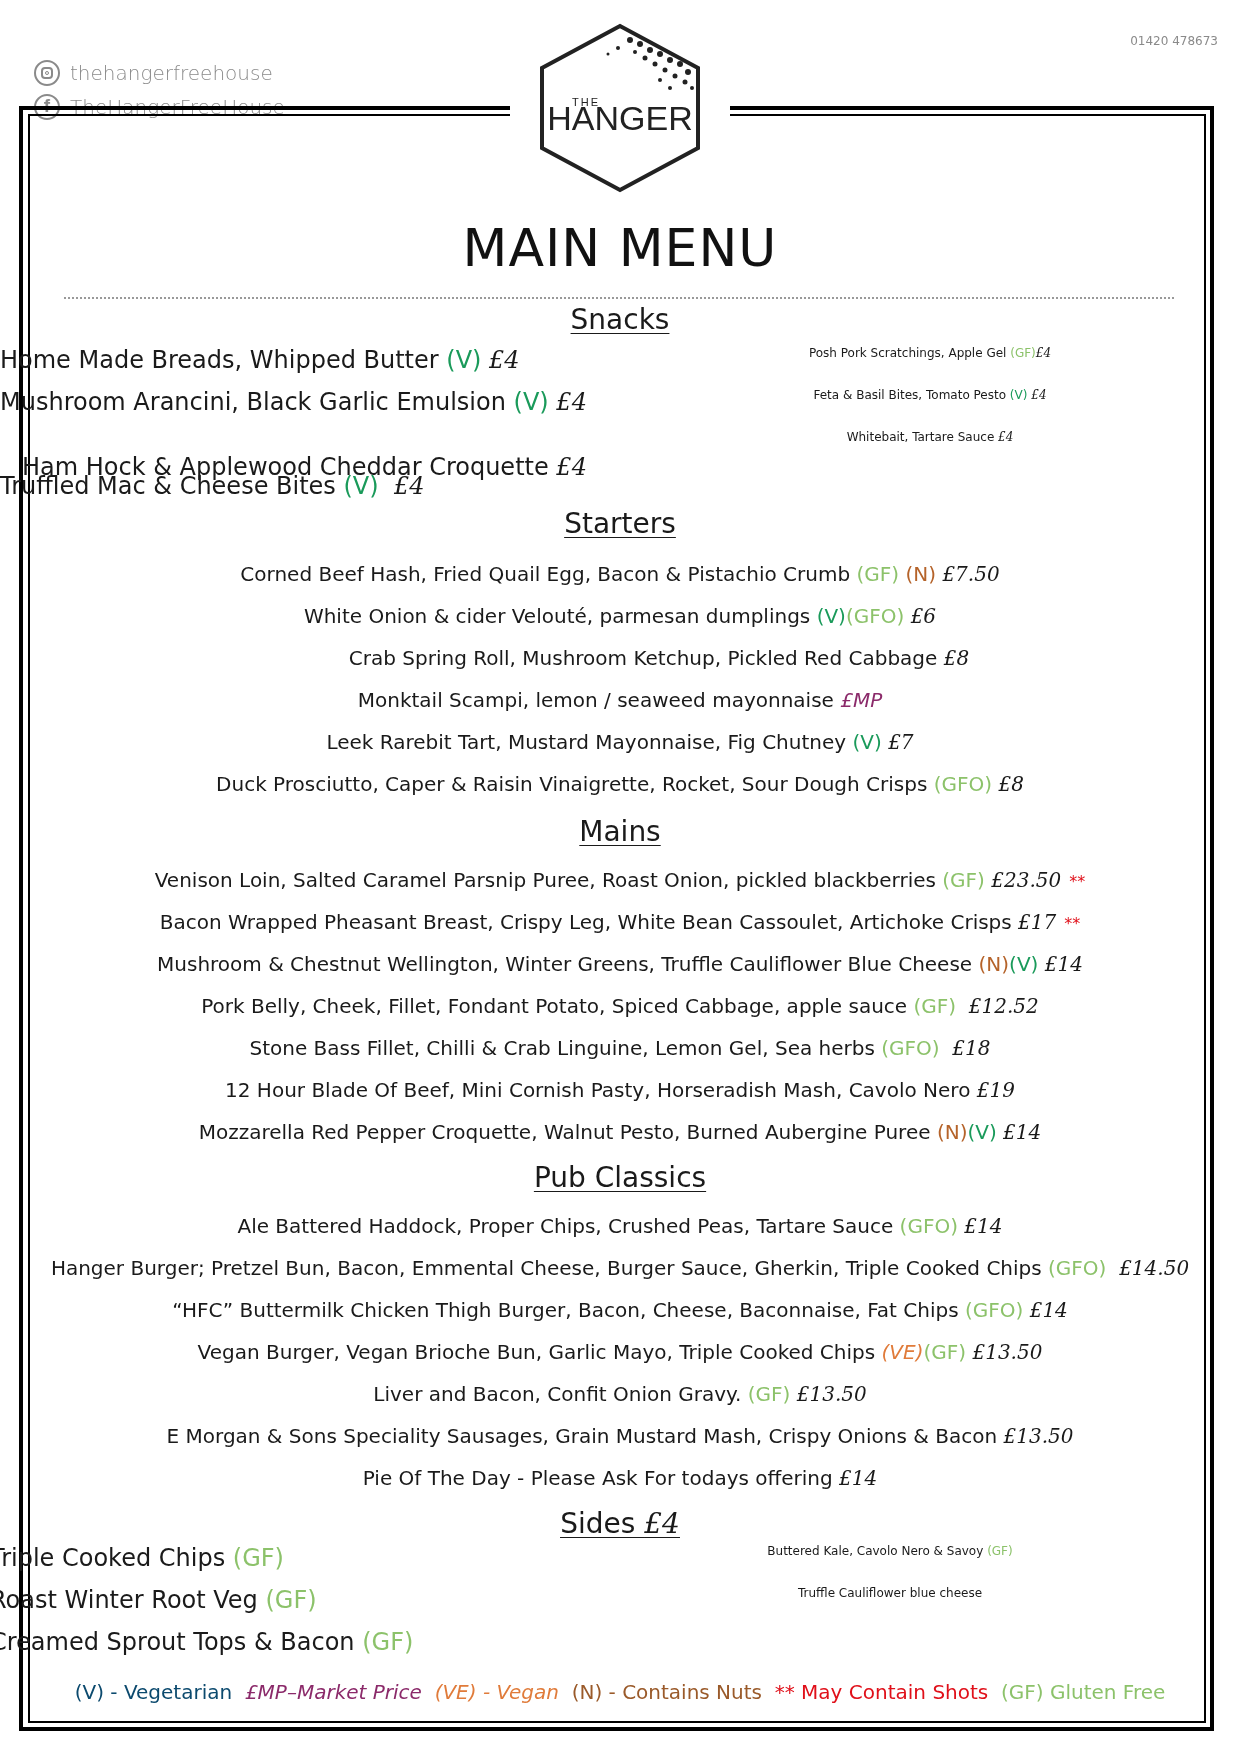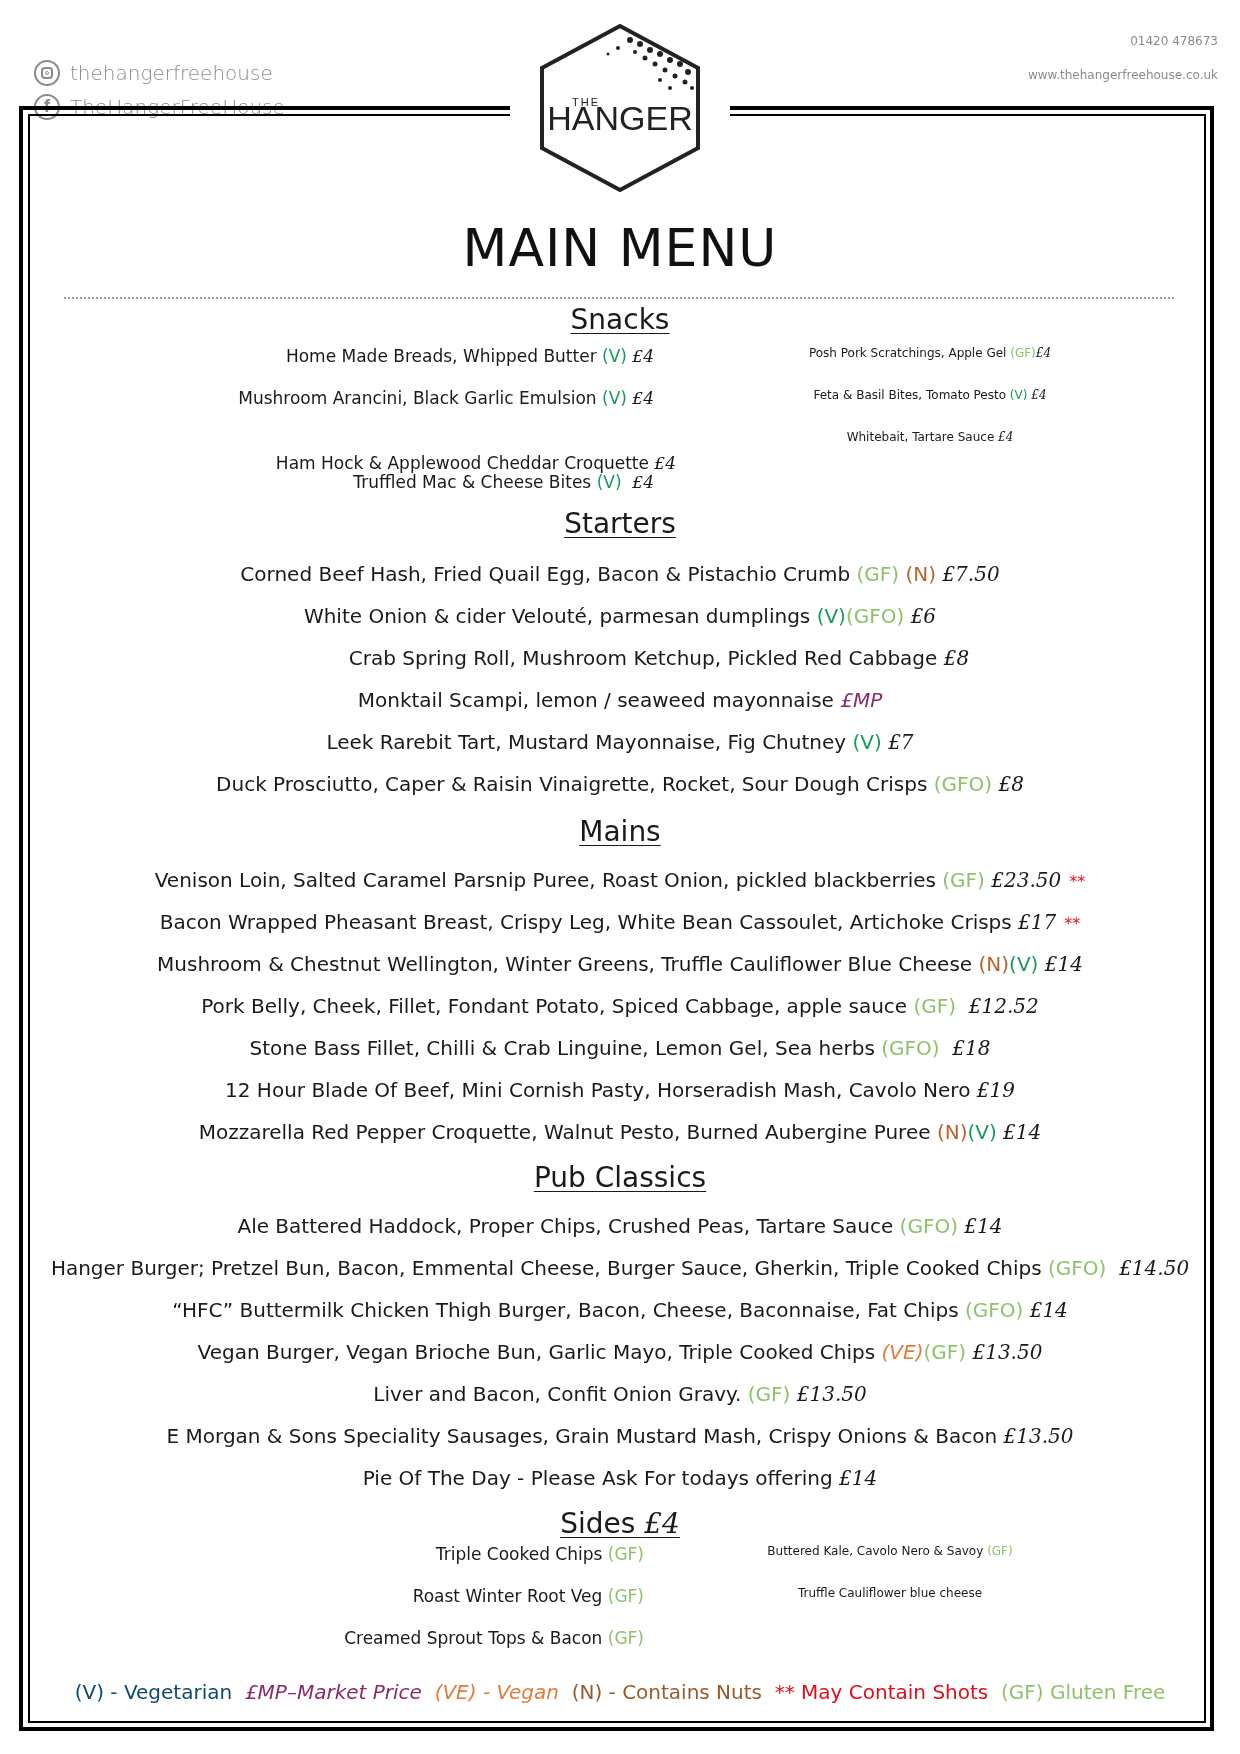--- a/index.html
+++ b/index.html
@@ -26,21 +26,21 @@
   .logo-gap { position:absolute; left:510px; top:100px; width:220px; height:24px; background:#fff; }
 
   .title { position:absolute; left:0; width:1240px; top:218px; text-align:center;
            font-size:52px; letter-spacing:1px; font-weight:400; color:#111; }
   .dotline { position:absolute; left:64px; width:1110px; top:297px; border-top:2px dotted #999; }
 
   .sec-head { position:absolute; left:0; width:1240px; text-align:center; font-size:28px; }
   .sec-head span { text-decoration:underline; text-underline-offset:4px; text-decoration-thickness:1px; }
 
   .line { position:absolute; left:0; width:1240px; text-align:center; font-size:20px; white-space:nowrap; color:#1a1a1a; }
-  .col-l { position:absolute; width:620px; left:0; text-align:right; font-size:17px; white-space:nowrap;margin-left:34px; }
+  .col-l { position:absolute; width:620px; left:0; text-align:left; font-size:24px; white-space:nowrap; }
   .col-r { position:absolute; width:620px; left:620px; text-align:center; font-size:12px; white-space:nowrap; }
 
   .v  { color:#1a9a5a; }
   .gf { color:#8cc26a; }
   .n  { color:#b5632a; }
   .ve { color:#e07b3a; font-style:italic; }
   .mp { color:#8b2a6a; font-style:italic; }
   .shot { color:#e0101a; font-style:italic; font-size:16px; margin-left:8px; }
   .price { font-style:italic; font-family:"DejaVu Serif", serif; }
 
@@ -65,21 +65,20 @@
   <div class="social-row">
     <span class="ico">
         <span class="fb-f">f</span>
       </span>
     <span>TheHangerFreeHouse</span>
   </div>
 </div>
 
 <div class="contact">
   <div>01420 478673</div>
-  <div>www.thehangerfreehouse.co.uk</div>
 </div>
 
 <div class="frame-outer"></div>
 <div class="frame-inner"></div>
 <div class="logo-gap"></div>
 
 <svg class="logo" viewBox="0 0 200 180">
   <polygon points="100,8 178,50 178,130 100,172 22,130 22,50" fill="#fff" stroke="#222" stroke-width="4"></polygon>
   <g fill="#222">
     <circle cx="110" cy="22" r="3"></circle>

